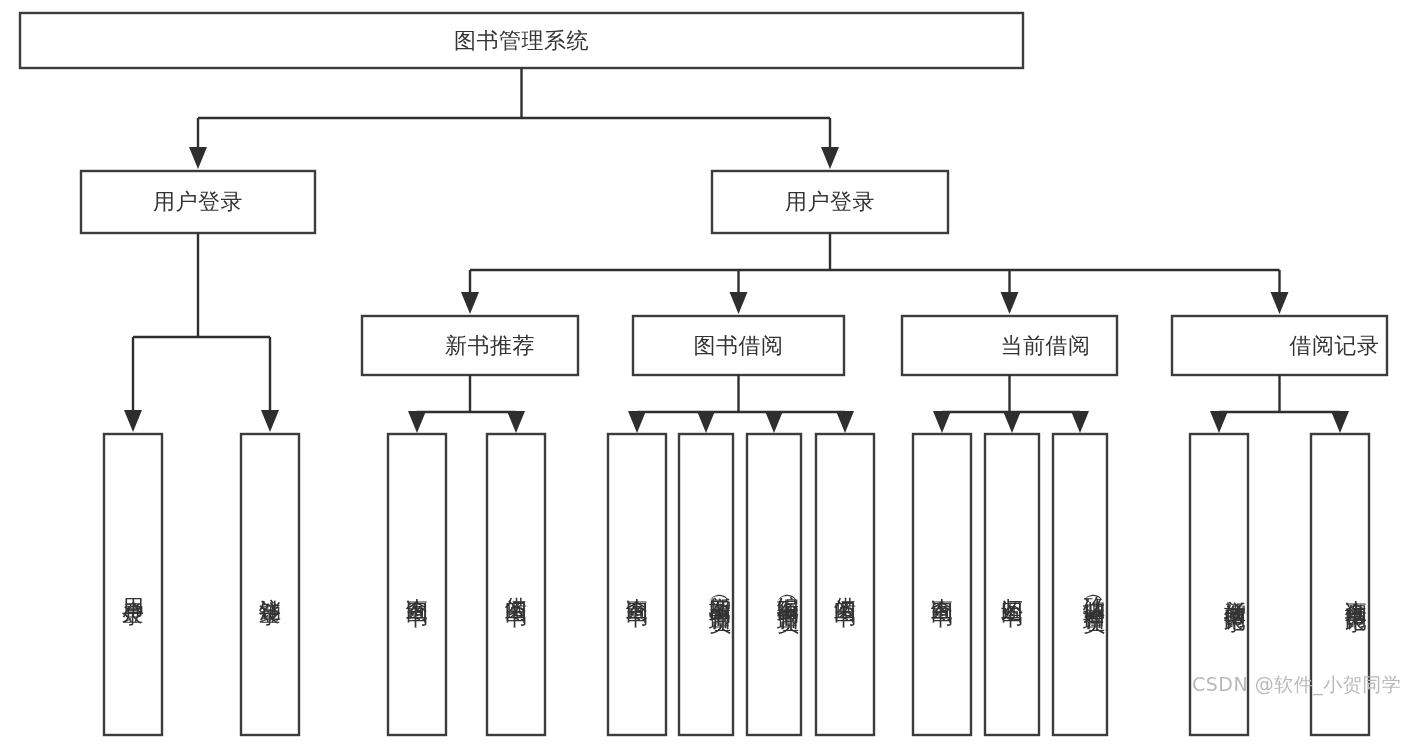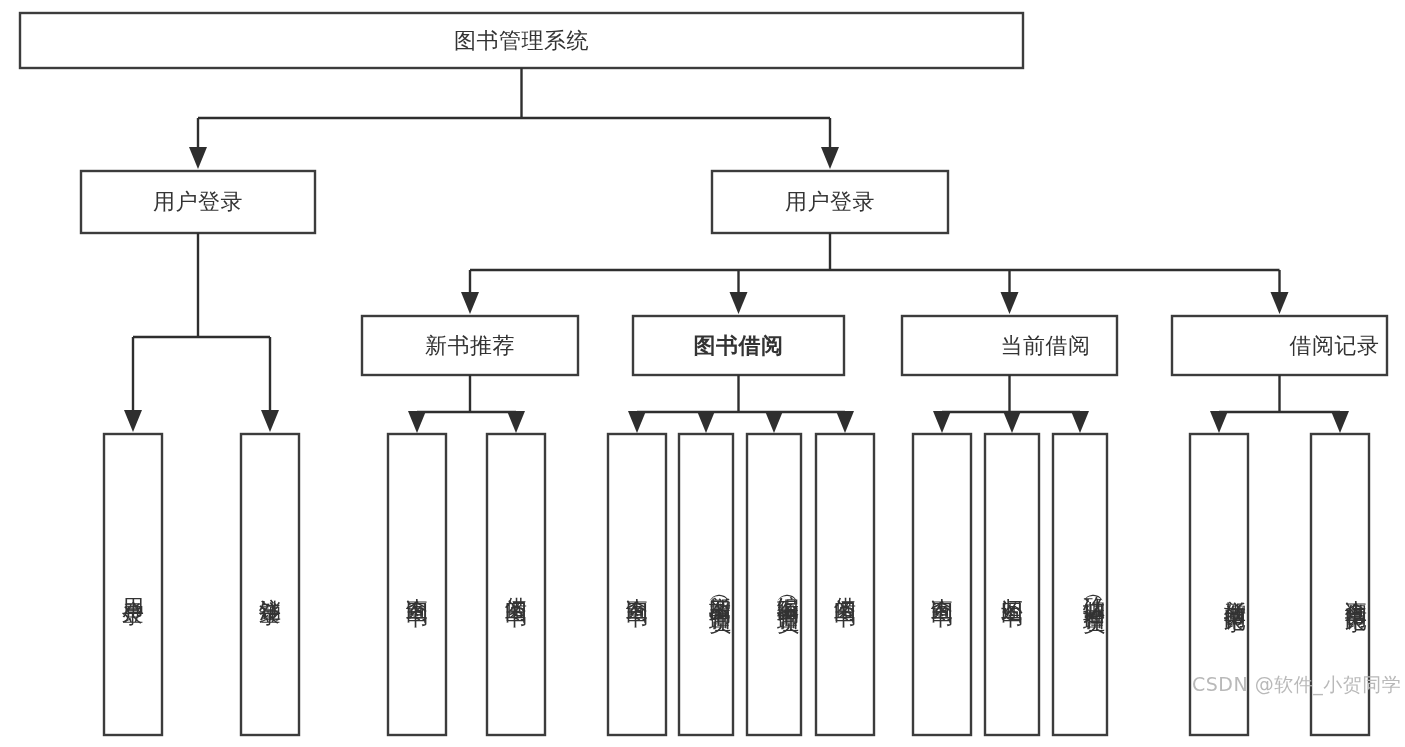--- a/index.html
+++ b/index.html
@@ -159,22 +159,22 @@
         <polygon points="1210,411 1228,411 1219,433" class="arrow-head"></polygon>
         <line x1="1340" y1="412" x2="1340" y2="414" class="connector"></line>
         <polygon points="1331,411 1349,411 1340,433" class="arrow-head"></polygon>
       </g>
   </svg>
 
   <div id="labels-layer">
       <div class="node-label horizontal" style="left: 20px; top: 13px; width: 1003px; height: 55px;">图书管理系统</div>
       <div class="node-label horizontal" style="left: 81px; top: 171px; width: 234px; height: 62px;">用户登录</div>
       <div class="node-label horizontal" style="left: 712px; top: 171px; width: 236px; height: 62px;">用户登录</div>
-      <div class="node-label horizontal" style="left: 342px; top: 316px; width: 216px; height: 59px; padding-left: 40px;">新书推荐</div>
-      <div class="node-label horizontal" style="left: 633px; top: 316px; width: 211px; height: 59px; font-weight: bold;">图书借阅</div>
+      <div class="node-label horizontal" style="left: 362px; top: 316px; width: 216px; height: 59px; padding-left: 40px;">新书推荐</div>
+      <div class="node-label horizontal" style="left: 633px; top: 316px; width: 211px; height: 59px;">图书借阅</div>
       <div class="node-label horizontal" style="left: 902px; top: 316px; width: 215px; height: 59px; margin-left: 36px;">当前借阅</div>
       <div class="node-label horizontal" style="left: 1227px; top: 316px; width: 215px; height: 59px;">借阅记录</div>
       <div class="node-label vertical short" style="left: 104px; top: 434px; width: 58px; height: 301px;">用户登录</div>
       <div class="node-label vertical short" style="left: 241px; top: 434px; width: 58px; height: 301px;">注销登录</div>
       <div class="node-label vertical short" style="left: 388px; top: 434px; width: 58px; height: 301px;">查询图书</div>
       <div class="node-label vertical short" style="left: 487px; top: 434px; width: 58px; height: 301px;">借阅图书</div>
       <div class="node-label vertical short" style="left: 608px; top: 434px; width: 58px; height: 301px;">查询图书</div>
       <div class="node-label vertical" style="left: 679px; top: 434px; width: 54px; height: 301px;">新增图书（管理员）</div>
       <div class="node-label vertical" style="left: 747px; top: 434px; width: 54px; height: 301px;">编辑图书（管理员）</div>
       <div class="node-label vertical short" style="left: 816px; top: 434px; width: 58px; height: 301px;">借阅图书</div>

